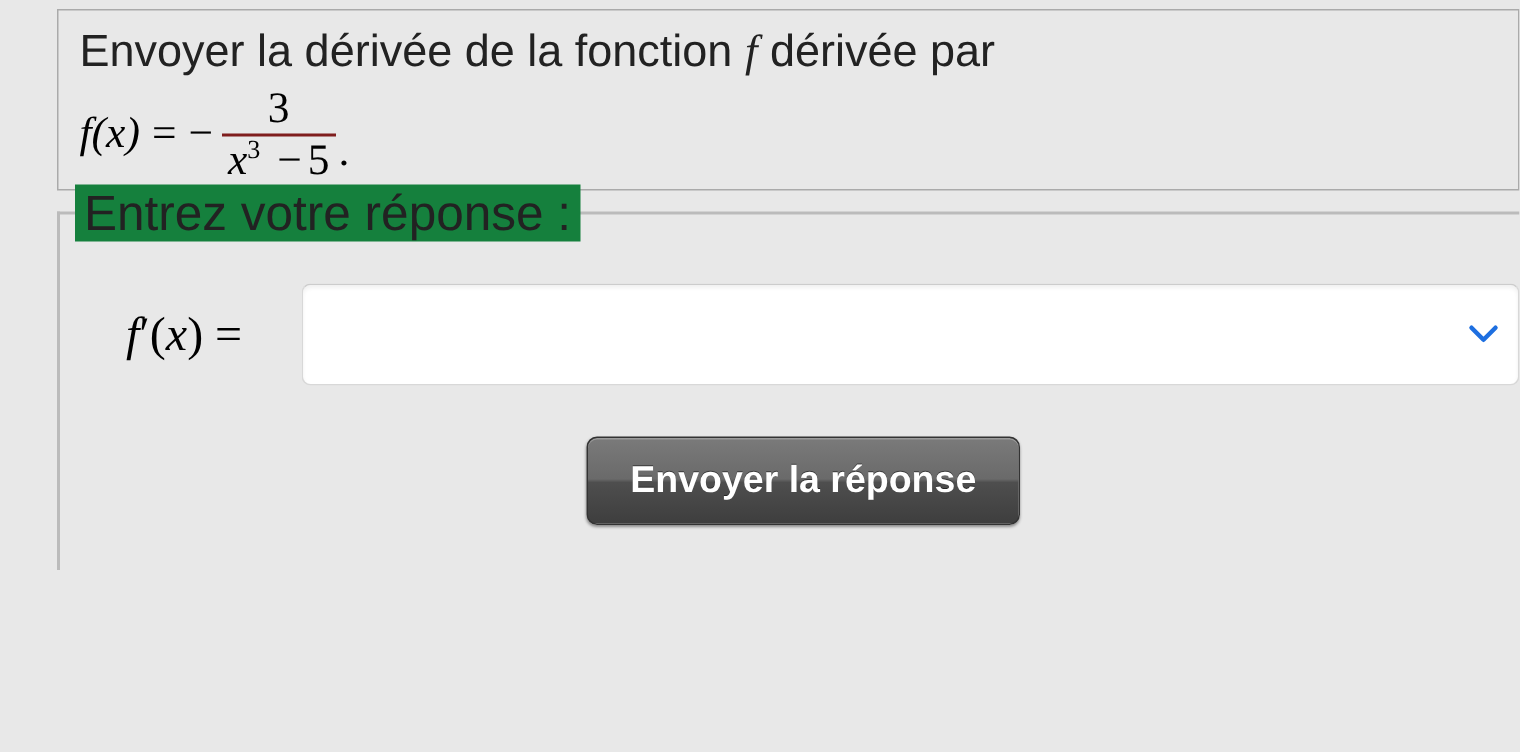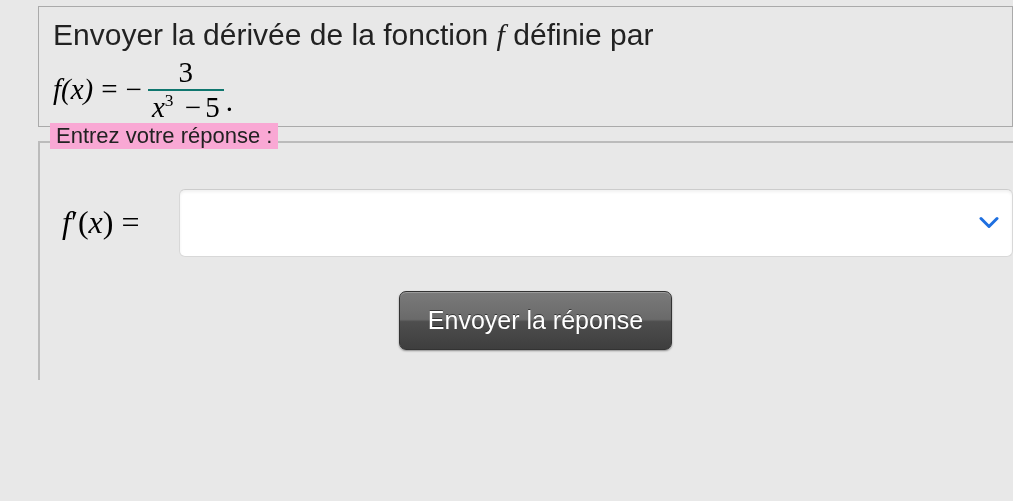--- a/index.html
+++ b/index.html
@@ -35,53 +35,53 @@
   .minus { margin-right: 6px; font-family: 'Times New Roman', serif; }
   .frac {
     display: inline-flex;
     flex-direction: column;
     align-items: center;
     vertical-align: middle;
     line-height: 1;
   }
   .frac .num { padding: 0 4px 2px 4px; }
   .frac .den {
-    border-top: 2px solid #0f766e;
+    border-top: 2px solid #7f1d1d;
     padding: 2px 4px 0 4px;
   }
   .period { align-self: flex-end; margin-left: 2px; margin-bottom: 4px; }
 
   .fieldset {
     margin: 14px 0 0 38px;
     border: 2px solid #bbb;
     border-bottom: none;
     border-right: none;
     padding: 20px 0 30px 18px;
     position: relative;
   }
   .legend {
     position: absolute;
     top: -20px;
     left: 10px;
-    background: #f9a8d4;
+    background: #15803d;
     padding: 0 6px;
-    font-size: 22px;
+    font-size: 33px;
     color: #222;
   }
   .answer-row {
     display: flex;
     align-items: center;
     margin-top: 26px;
   }
   .answer-label {
     font-family: 'Times New Roman', serif;
     font-size: 32px;
     font-style: italic;
     color: #000;
-    margin-left: 4px;
+    margin-left: 26px;
     margin-right: 40px;
     white-space: nowrap;
   }
   .answer-label .normal { font-style: normal; }
   .input-wrap {
     position: relative;
     flex: 1;
   }
   .answer-input {
     width: 100%;
@@ -103,39 +103,39 @@
   }
   .chevron svg { display: block; }
 
   .submit-row {
     display: flex;
     justify-content: center;
     margin-top: 34px;
   }
   .submit-btn {
     font-size: 25px;
-    font-weight: normal;
+    font-weight: bold;
     color: #fff;
     padding: 14px 28px;
     border-radius: 7px;
     border: 1px solid #333;
     background: linear-gradient(to bottom, #7a7a7a 0%, #6a6a6a 48%, #4e4e4e 52%, #3e3e3e 100%);
     box-shadow: 0 1px 0 rgba(255,255,255,0.25) inset, 0 1px 2px rgba(0,0,0,0.4);
     cursor: pointer;
     text-shadow: 0 -1px 0 rgba(0,0,0,0.5);
   }
 
   sup { font-size: 0.6em; vertical-align: super; line-height: 0; }
 </style>
 </head>
 <body>
 
 <div class="question-box">
   <div class="question-text">
-    <span>Envoyer la dérivée de la fonction </span><span class="math-it">f</span><span> définie par</span>
+    <span>Envoyer la dérivée de la fonction </span><span class="math-it">f</span><span> dérivée par</span>
   </div>
   <div class="eq-row">
     <span class="lhs"><span style="font-style:italic">f(x)</span></span>
     <span class="eqsign">=</span>
     <span class="minus">−</span>
     <span class="frac">
       <span class="num">3</span>
       <span class="den">
         <span class="math-it">x</span><sup>3</sup>
         <span style="margin:0 4px">−</span><span>5</span>

